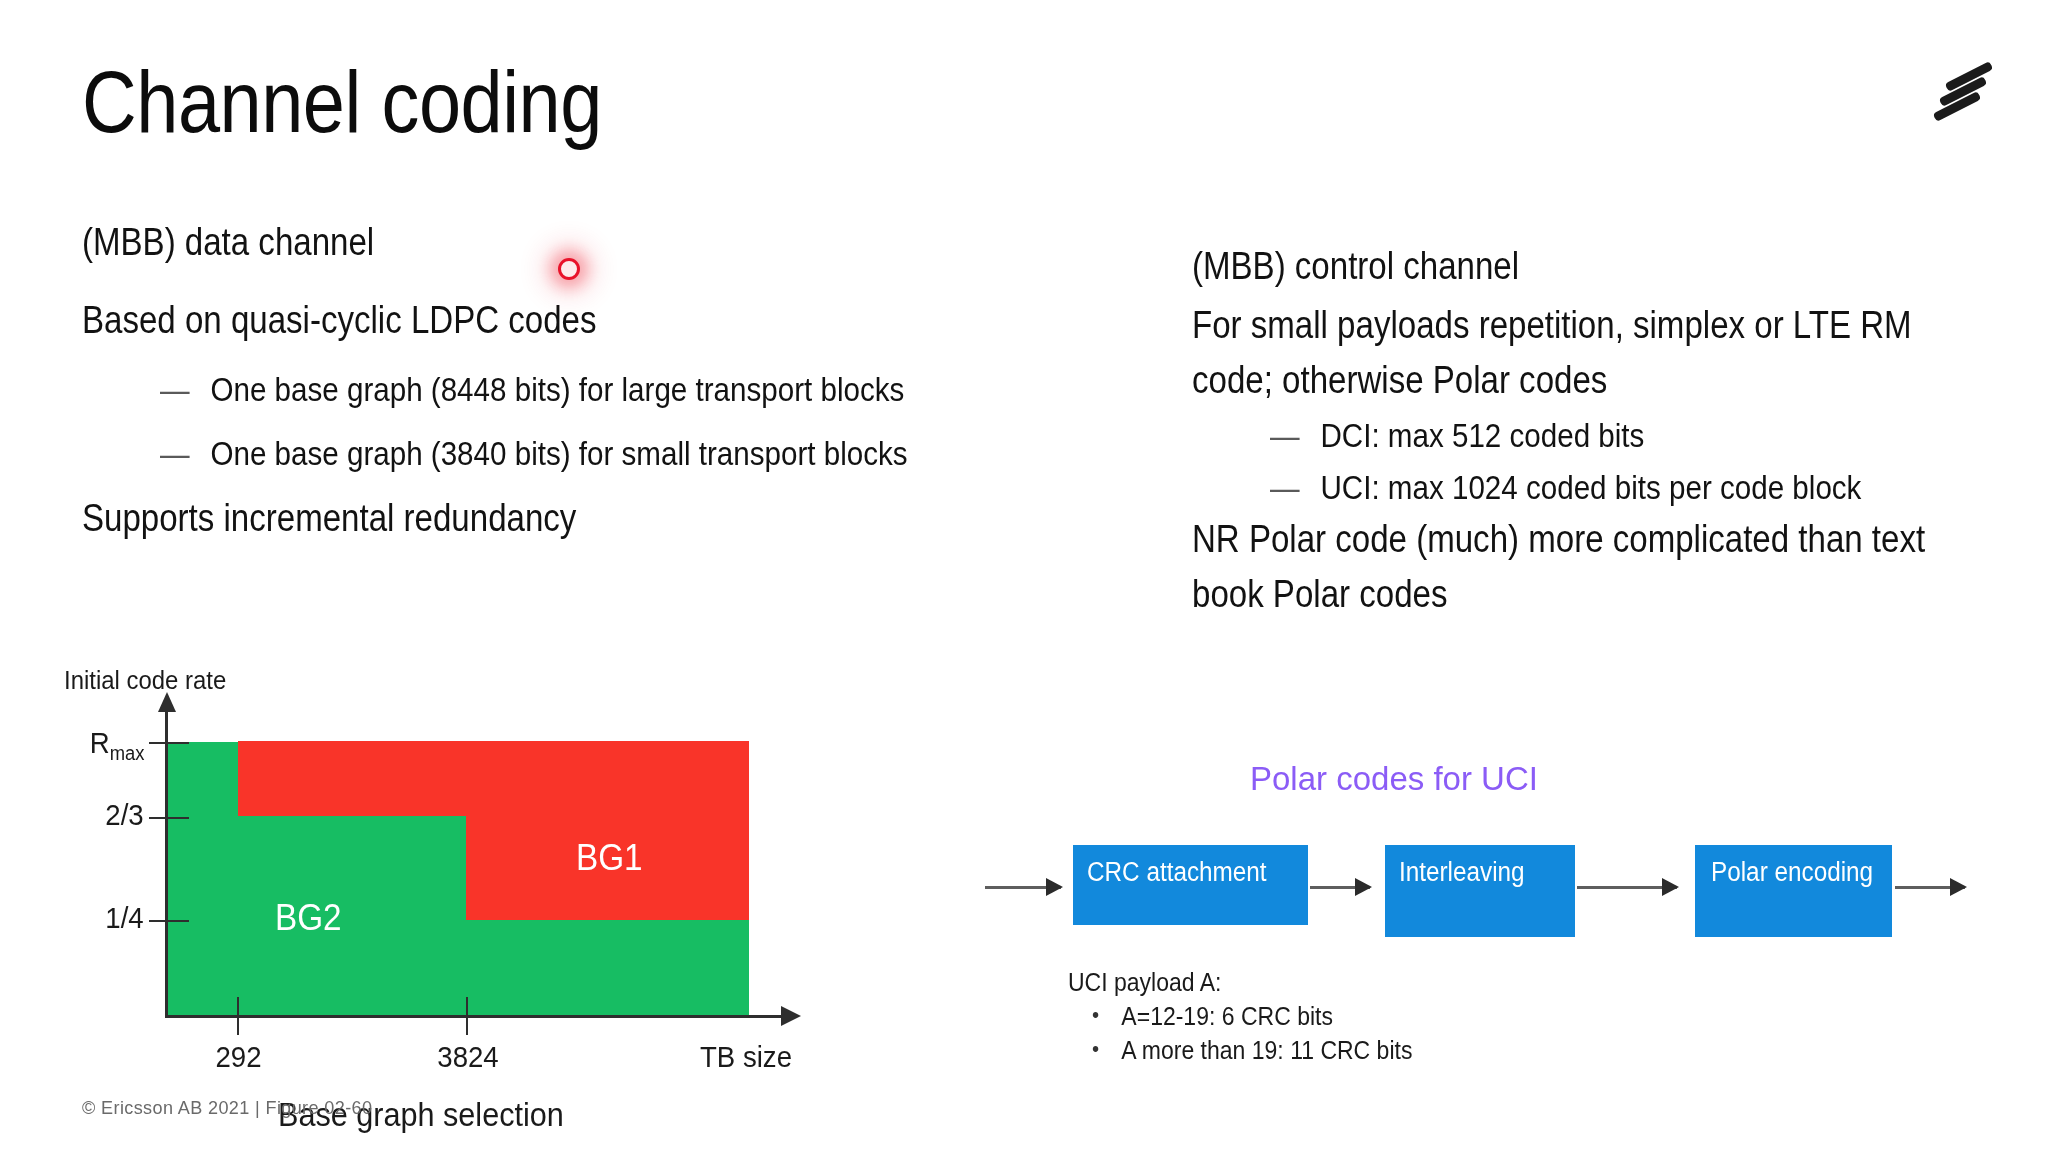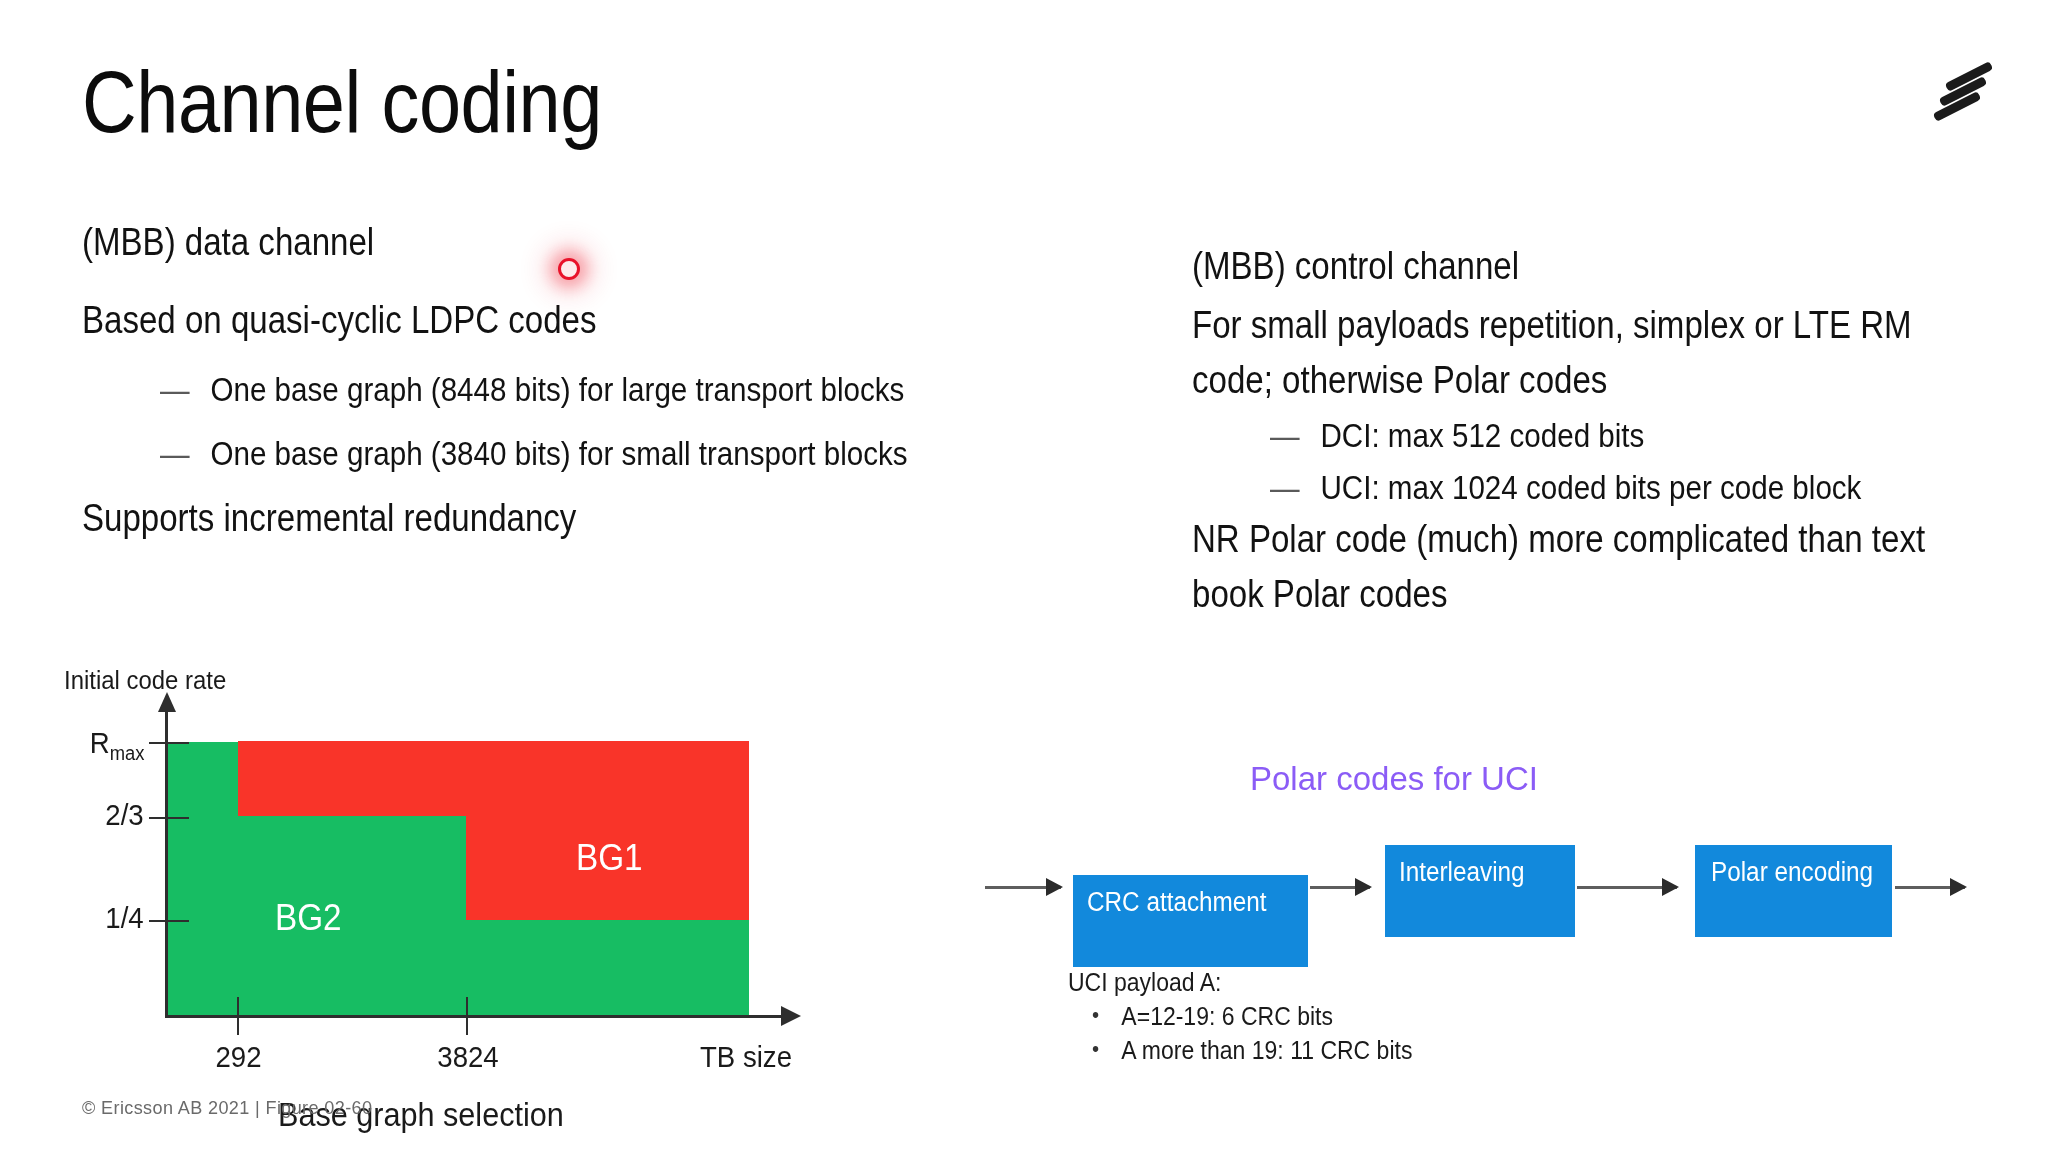--- a/index.html
+++ b/index.html
@@ -215,21 +215,21 @@
     padding: 12px 0 0 14px;
     box-sizing: border-box;
     transform-origin: left top;
     white-space: nowrap;
   }
   .flow-box span {
     display: inline-block;
     transform: scaleX(0.9);
     transform-origin: left top;
   }
-  #box-crc   { left: 63px;  top: 105px; width: 235px; height: 92px; margin-top: 30px; }
+  #box-crc   { left: 63px;  top: 105px; width: 235px; height: 80px; }
   #box-intl  { left: 375px; top: 105px; width: 190px; height: 92px; }
   #box-polar { left: 685px; top: 105px; width: 197px; height: 92px; padding-left: 16px; }
 
   .flow-arrow { position: absolute; top: 146px; height: 3px; background: #5e5e5e; }
   .flow-arrow::after {
     content: "";
     position: absolute;
     right: -2px;
     top: -8px;
     border-top: 9px solid transparent;

